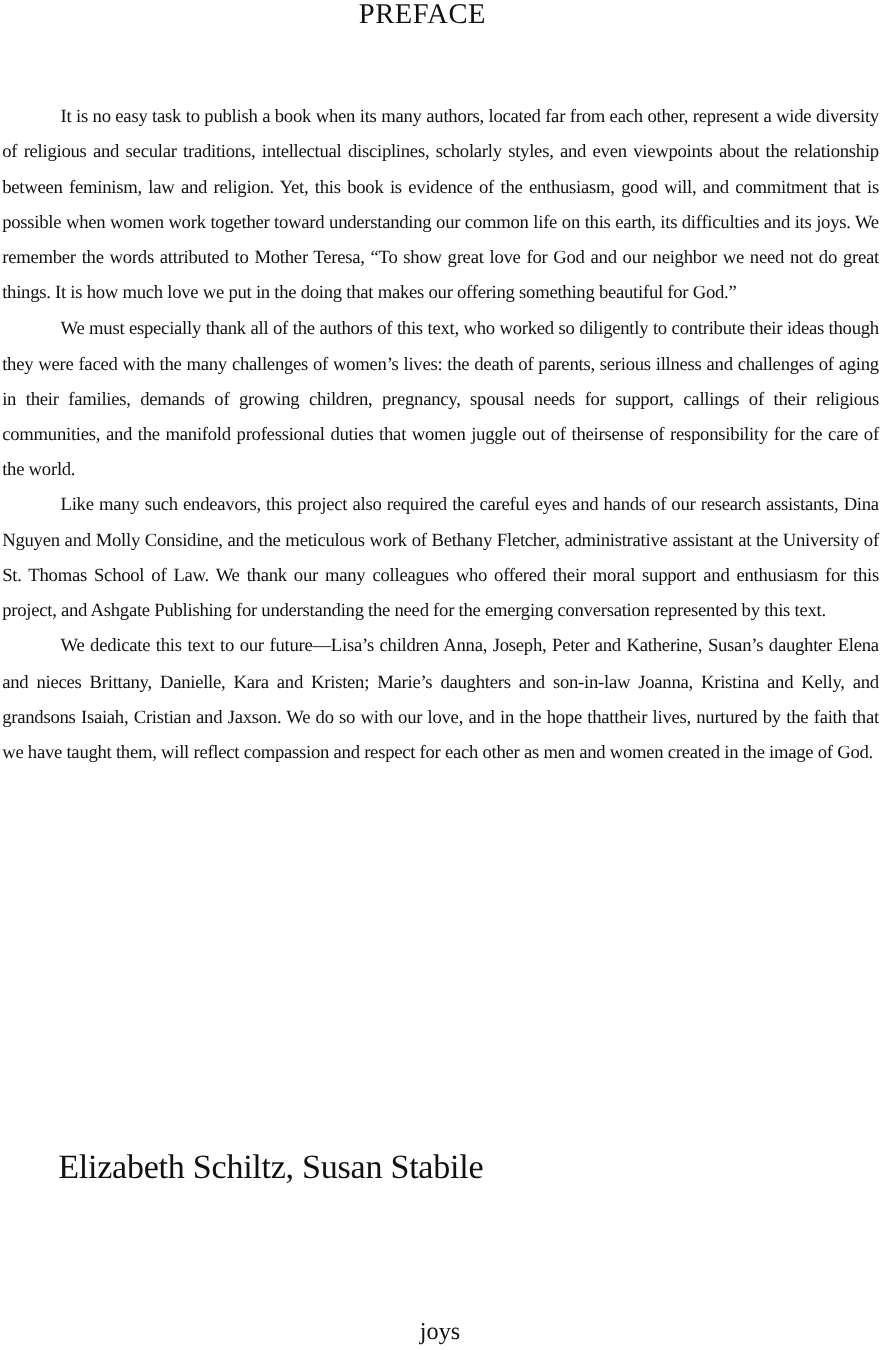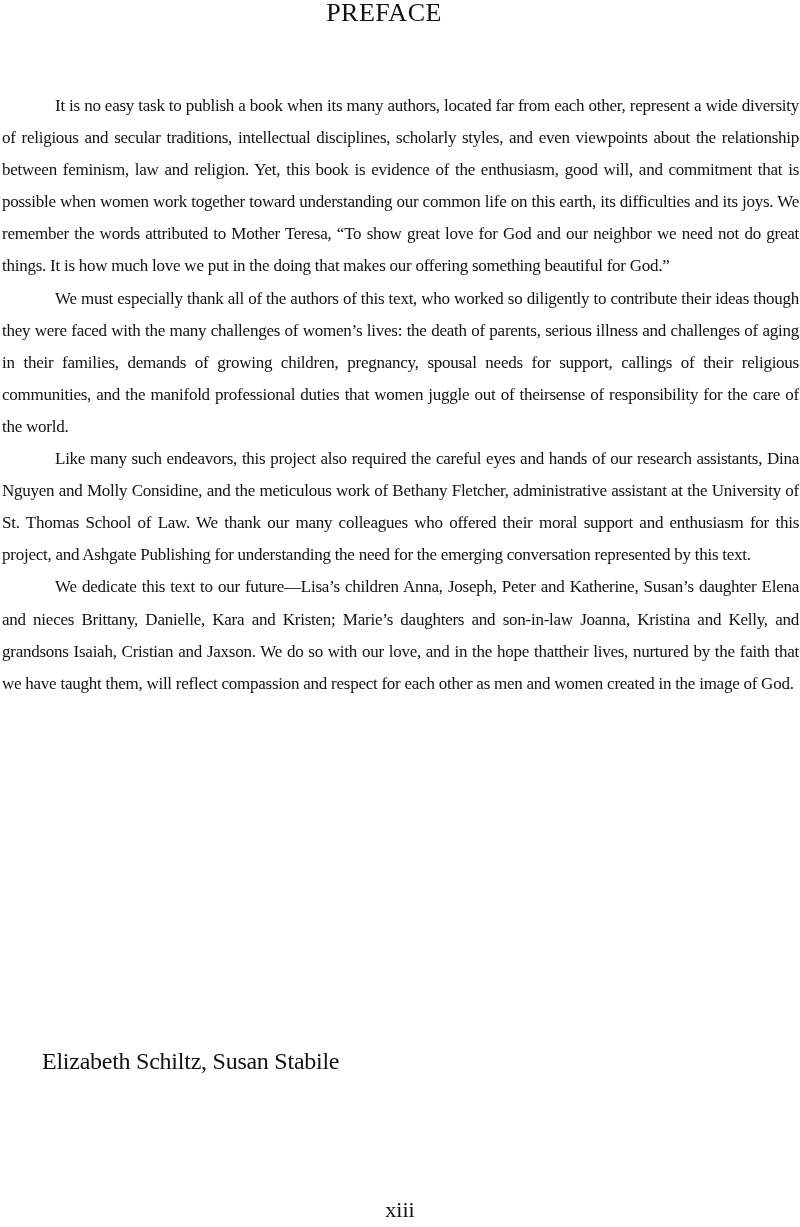--- a/index.html
+++ b/index.html
@@ -14,22 +14,22 @@
   }
   .body-text {
     position: absolute; top: 58px; left: 2px; width: 797px;
     font-size: 17px; line-height: 32.1px;
     text-align: justify; text-align-last: auto;
     letter-spacing: -0.25px;
     margin-top: 32px;
   }
   .body-text p { margin: 0; text-indent: 53px; }
   .signature {
-    position: absolute; top: 1045px; left: 42px;
-    font-size: 24px; line-height: 32px; letter-spacing: -0.25px; text-align: center;
+    position: absolute; top: 1045px; left: 53px;
+    font-size: 31px; line-height: 32px; letter-spacing: -0.25px; text-align: center;
   }
   .signature div { white-space: nowrap; }
   .page-number {
     position: absolute; top: 1198px; left: 0; width: 800px; text-align: center;
     font-size: 22px; line-height: 24px;
   }
 </style>
 </head>
 <body>
 
@@ -40,14 +40,14 @@
     <p>It is no easy task to publish a book when its many authors, located far from each other, represent a wide diversity of religious and secular traditions, intellectual disciplines, scholarly styles, and even viewpoints about the relationship between feminism, law and religion.  Yet, this book is evidence of the enthusiasm, good will, and commitment that is possible when women work together toward understanding our common life on this earth, its difficulties and its joys.  We remember the words attributed to Mother Teresa, “To show great love for God and our neighbor we need not do great things.  It is how much love we put in the doing that makes our offering something beautiful for God.”</p>
     <p>We must especially thank all of the authors of this text, who worked so diligently to contribute their ideas though they were faced with the many challenges of women’s lives: the death of parents, serious illness and challenges of aging in their families, demands of growing children, pregnancy, spousal needs for support, callings of their religious communities, and the manifold professional duties that women juggle out of theirsense of responsibility for the care of the world.</p>
     <p>Like many such endeavors, this project also required the careful eyes and hands of our research assistants, Dina Nguyen and Molly Considine, and the meticulous work of Bethany Fletcher, administrative assistant at the University of St. Thomas School of Law.  We thank our many colleagues who offered their moral support and enthusiasm for this project, and Ashgate Publishing for understanding the need for the emerging conversation represented by this text.</p>
     <p>We dedicate this text to our future—Lisa’s children Anna, Joseph, Peter and Katherine, Susan’s daughter Elena and nieces Brittany, Danielle, Kara and Kristen; Marie’s daughters and son-in-law Joanna, Kristina and Kelly, and grandsons Isaiah, Cristian and Jaxson.  We do so with our love, and in the hope thattheir lives, nurtured by the faith that we have taught them, will reflect compassion and respect for each other as men and women created in the image of God.</p>
   </div>
 
   <div class="signature">
     <div>Elizabeth Schiltz, Susan Stabile</div>
   </div>
 
-  <div class="page-number">xiii</div>
+  <div class="page-number">joys</div>
 </div>
 
 </body></html>

